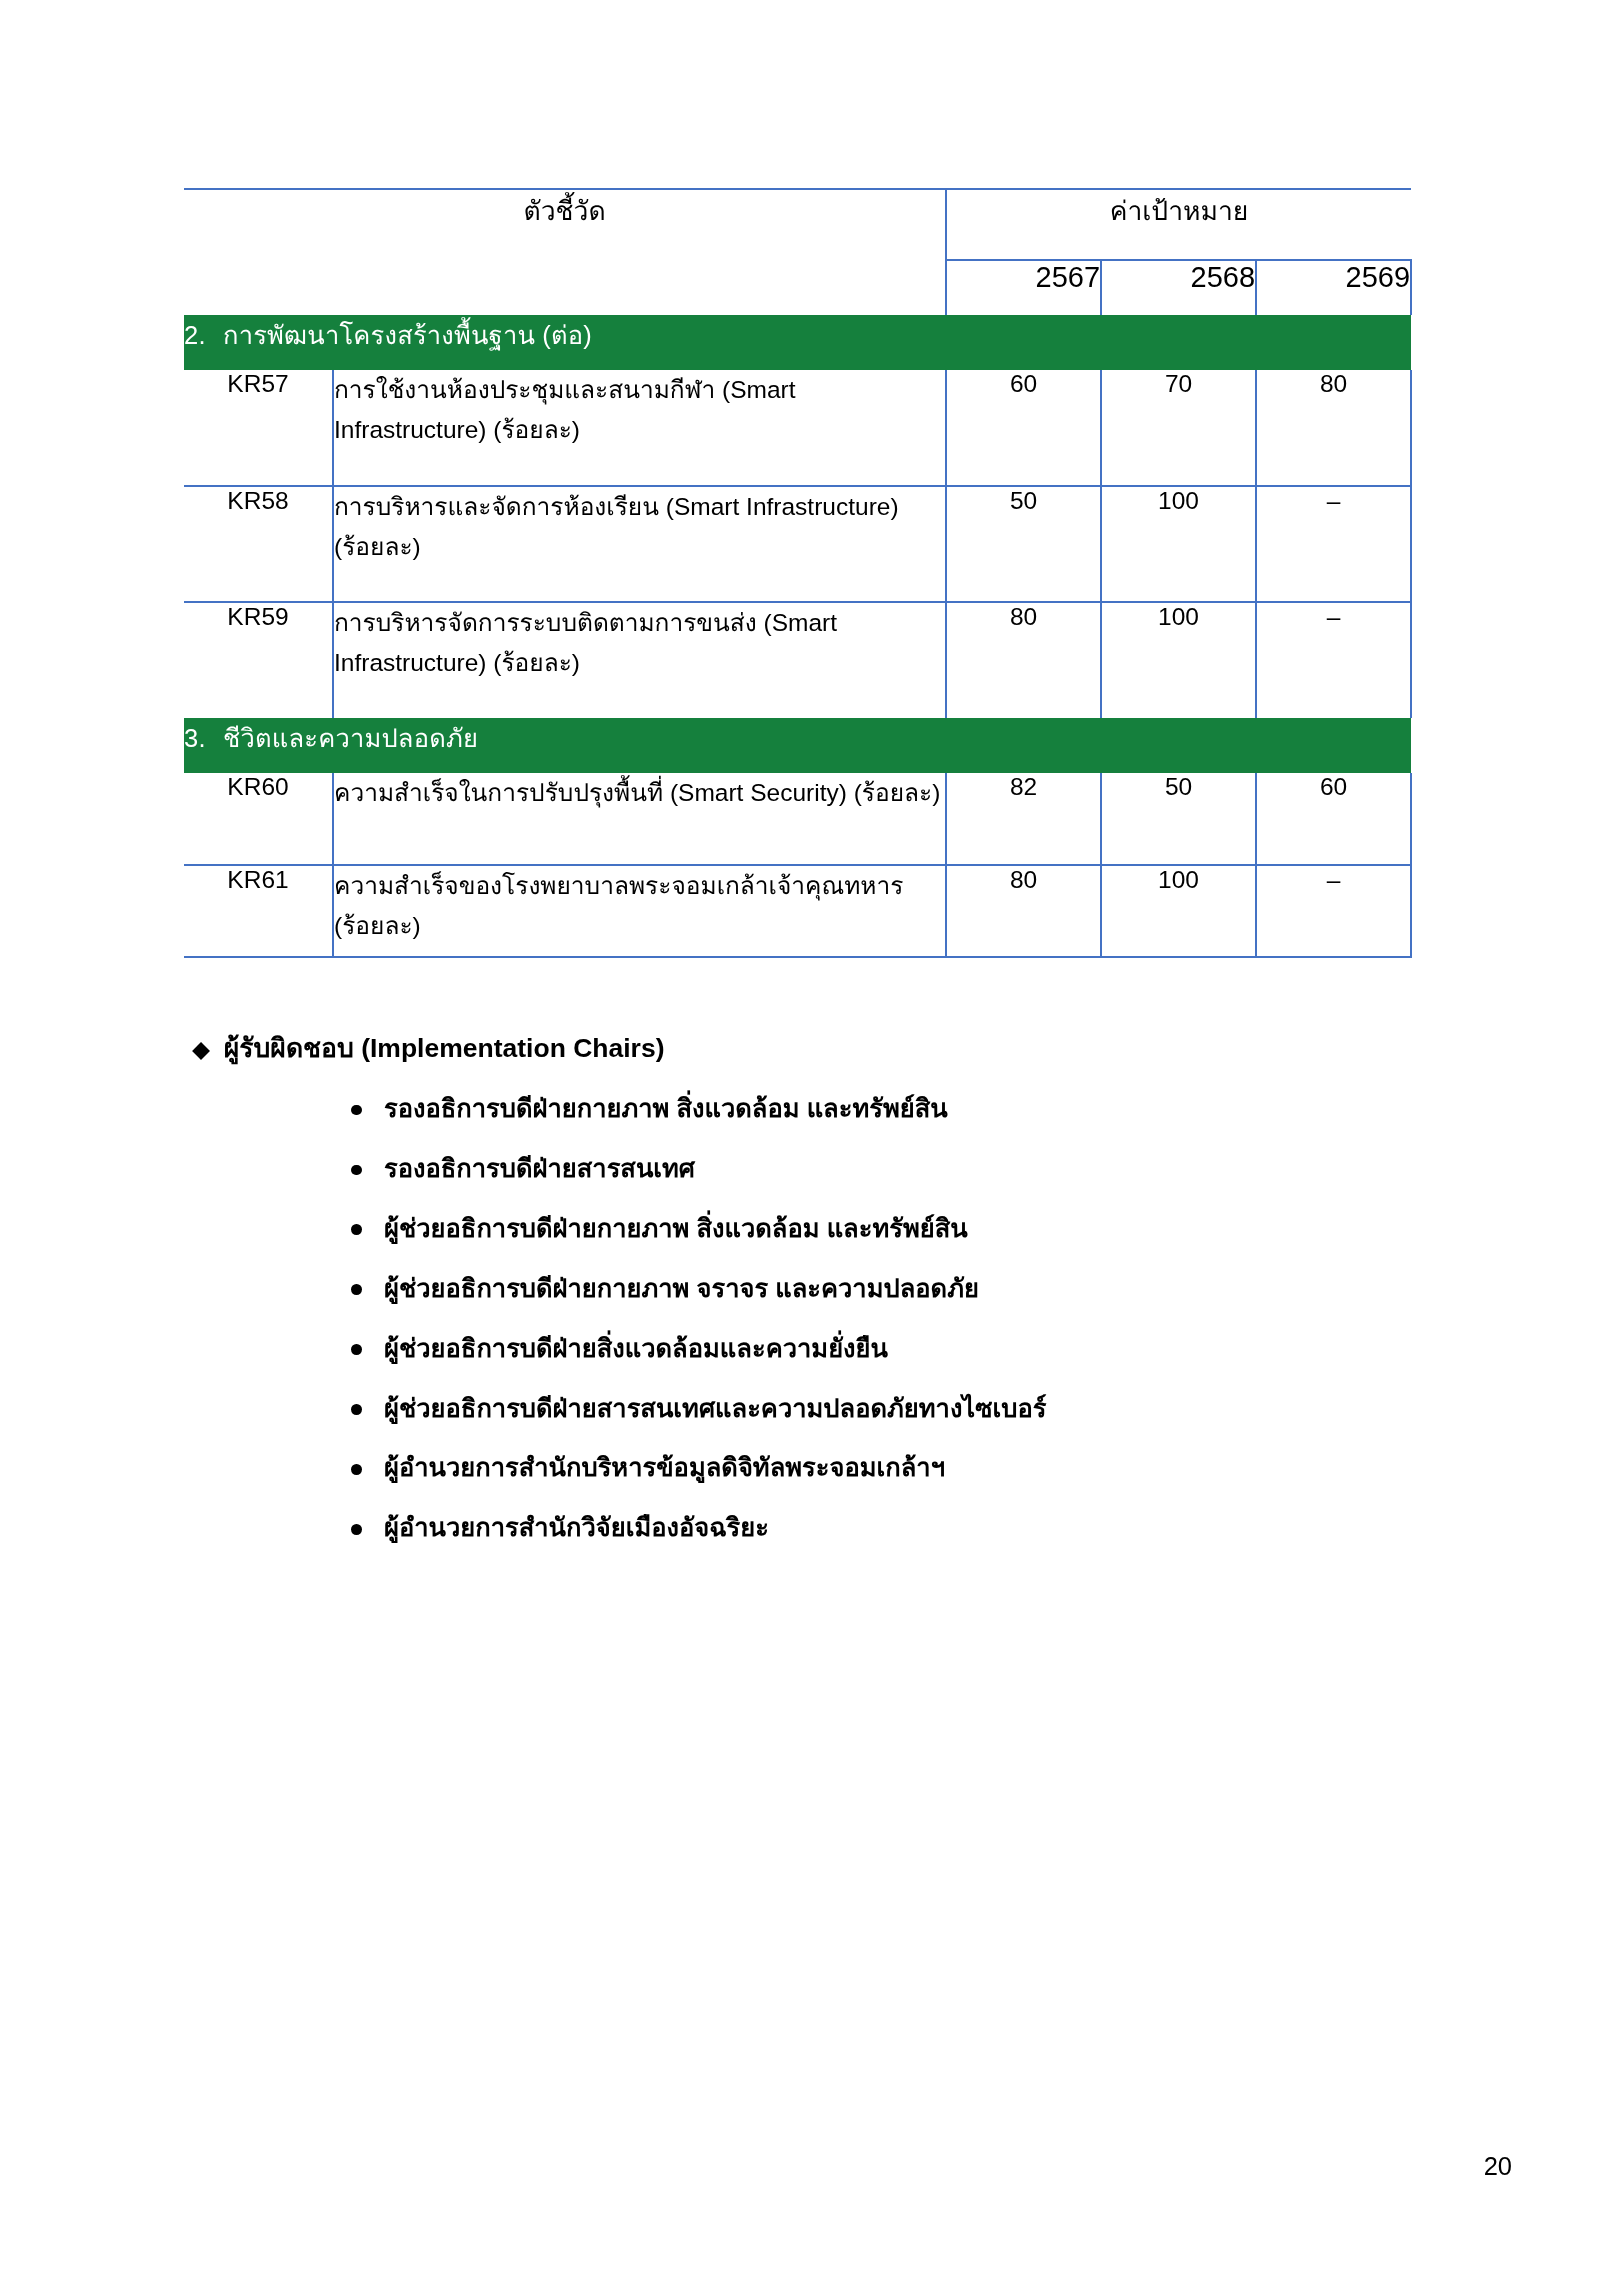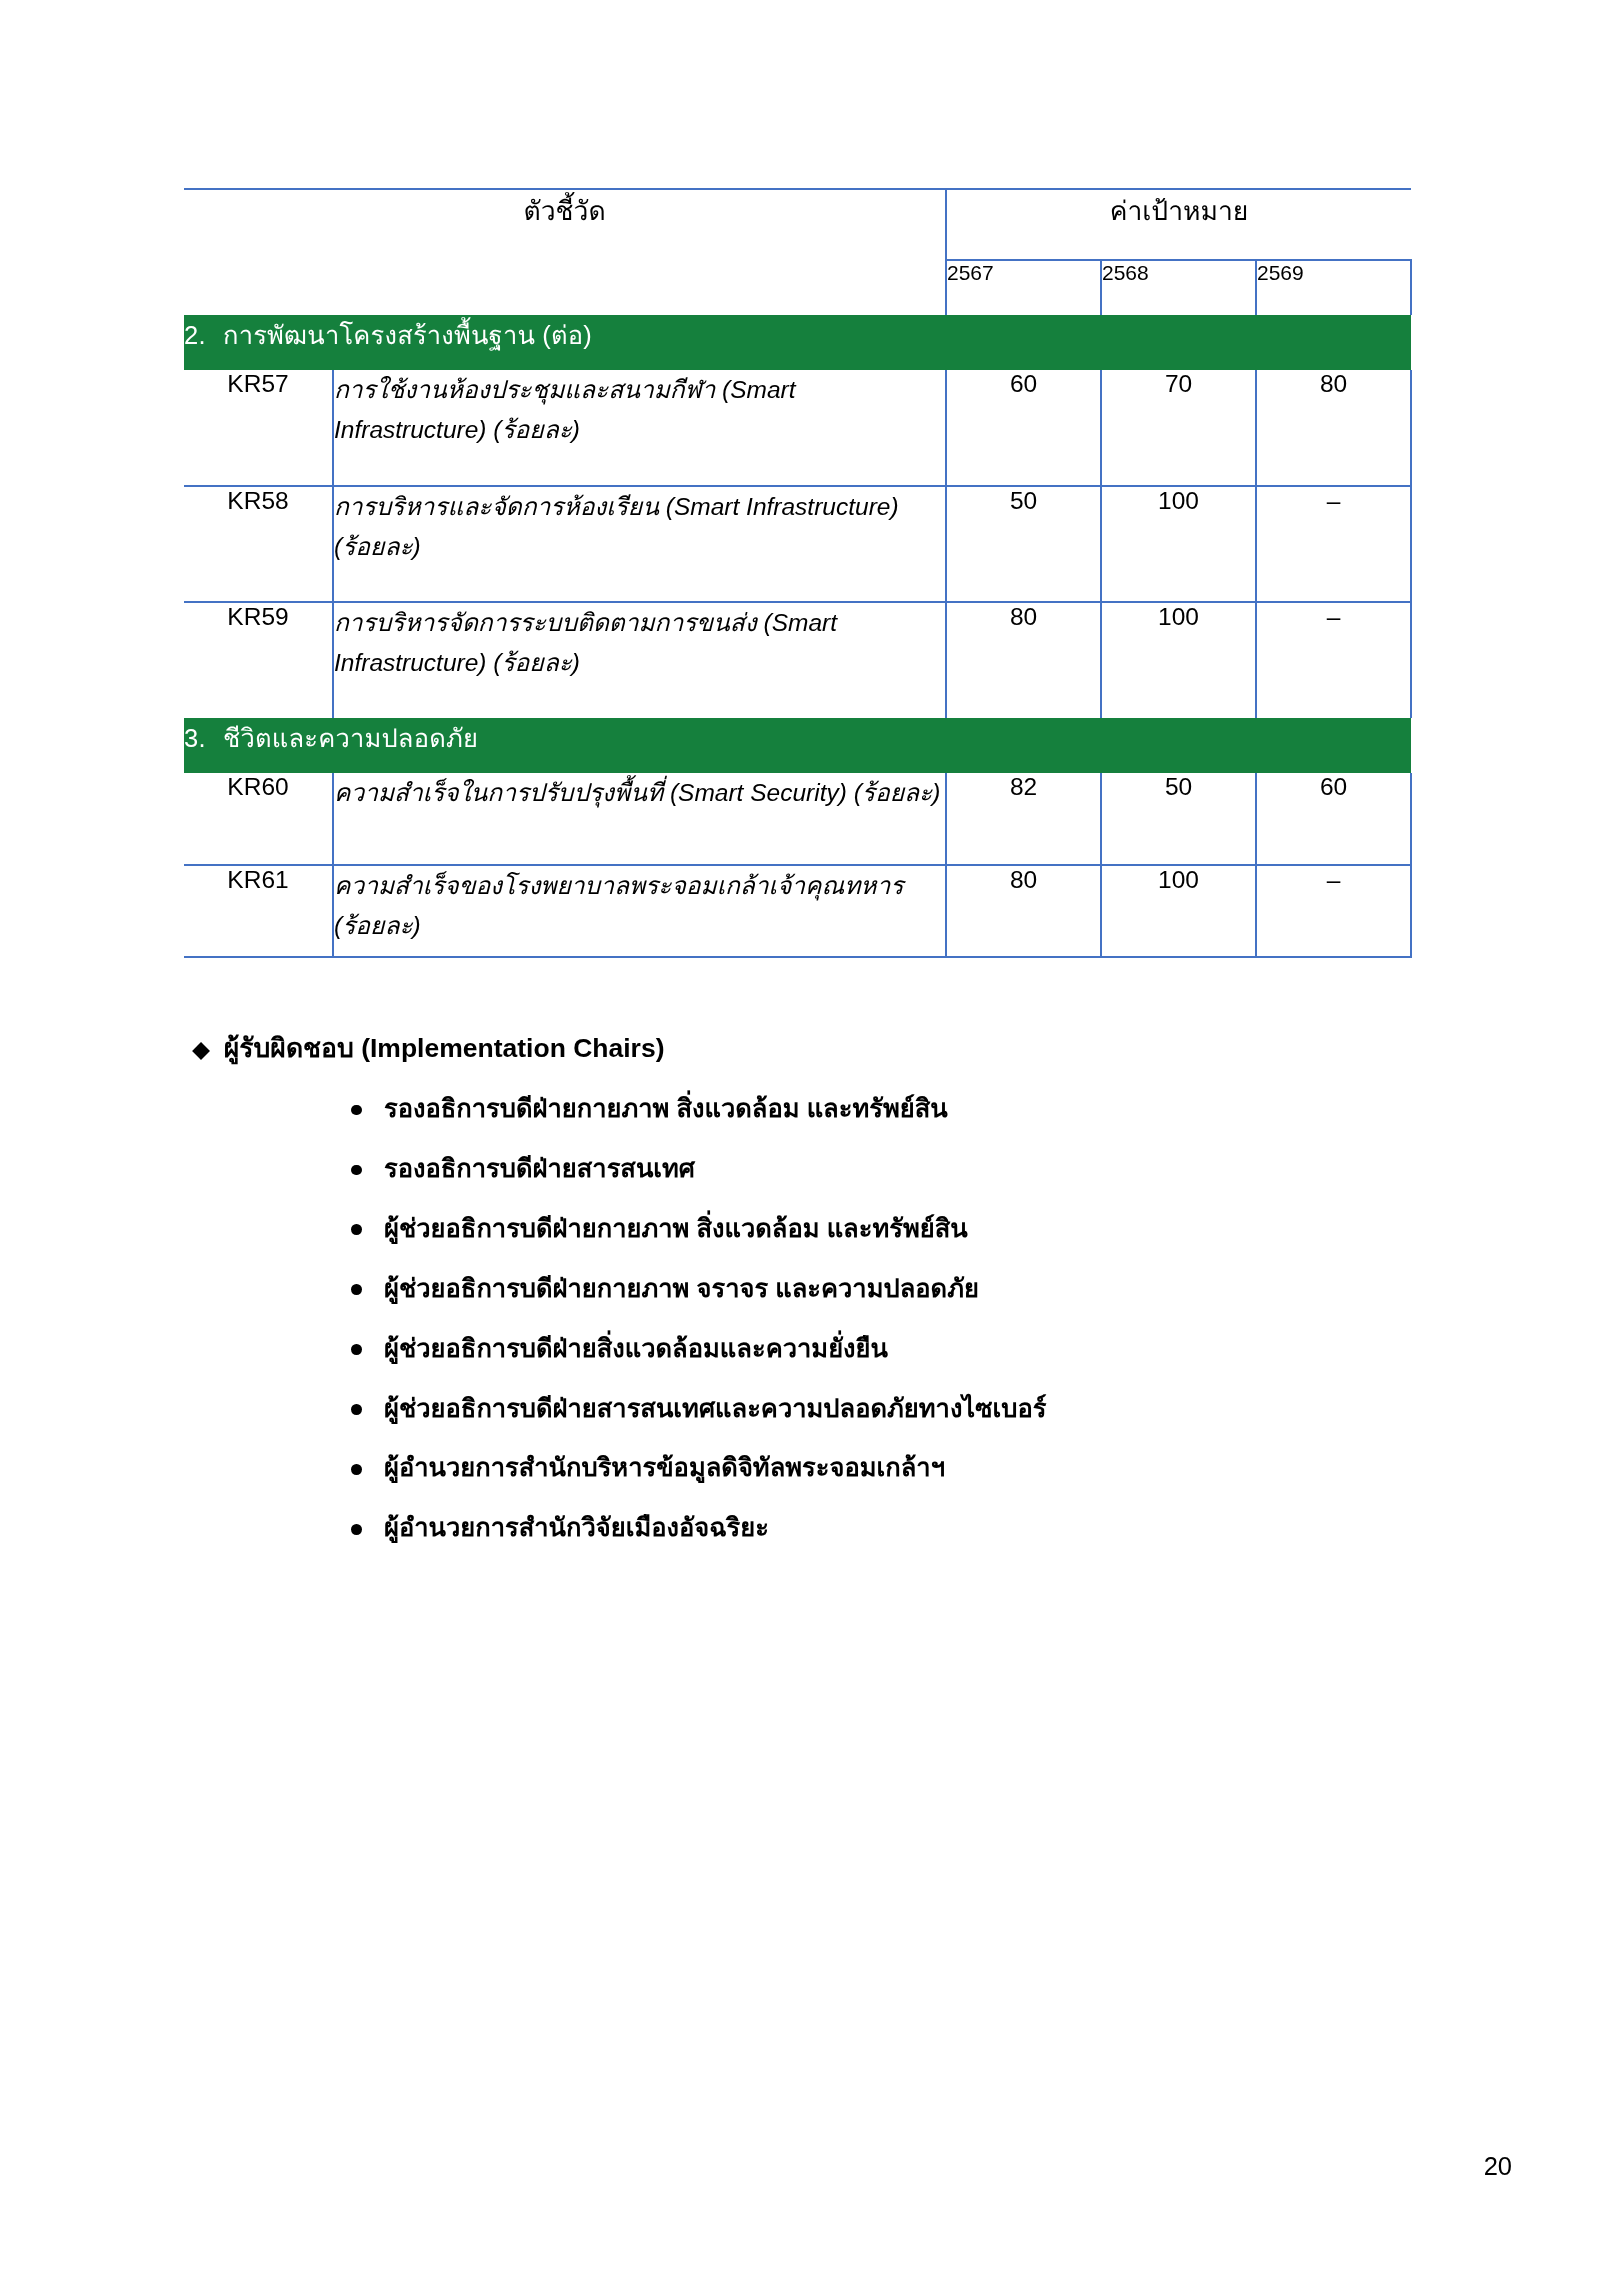--- a/index.html
+++ b/index.html
@@ -60,22 +60,22 @@
   
   .hdr-main {
     text-align: center;
     font-weight: bold;
     font-size: 26.5px;
     padding: 11.8px 0 0 0;
     height: 71px;
     box-sizing: border-box;
   }
   .hdr-year {
-    text-align: left;
-    font-size: 21px;
+    text-align: right;
+    font-size: 29px;
     height: 55px;
     box-sizing: border-box;
     padding-top: 8.8px;
   }
   .hdr-blank {
     height: 55px;
   }
 
   
   td.section-band {
@@ -100,21 +100,20 @@
     padding-top: 14.7px;
     height: 116px;
     box-sizing: border-box;
   }
   td.kr-desc {
     font-size: 24.5px;
     line-height: 1.62;
     padding: 11.8px 9.8px 9.8px 14.7px;
     height: 116px;
     box-sizing: border-box;
-    font-style: italic;
   }
   td.kr-val {
     text-align: center;
     font-size: 24.5px;
     padding-top: 14.7px;
     height: 116px;
     box-sizing: border-box;
   }
   tr.row-short td.kr-code,
   tr.row-short td.kr-desc,

